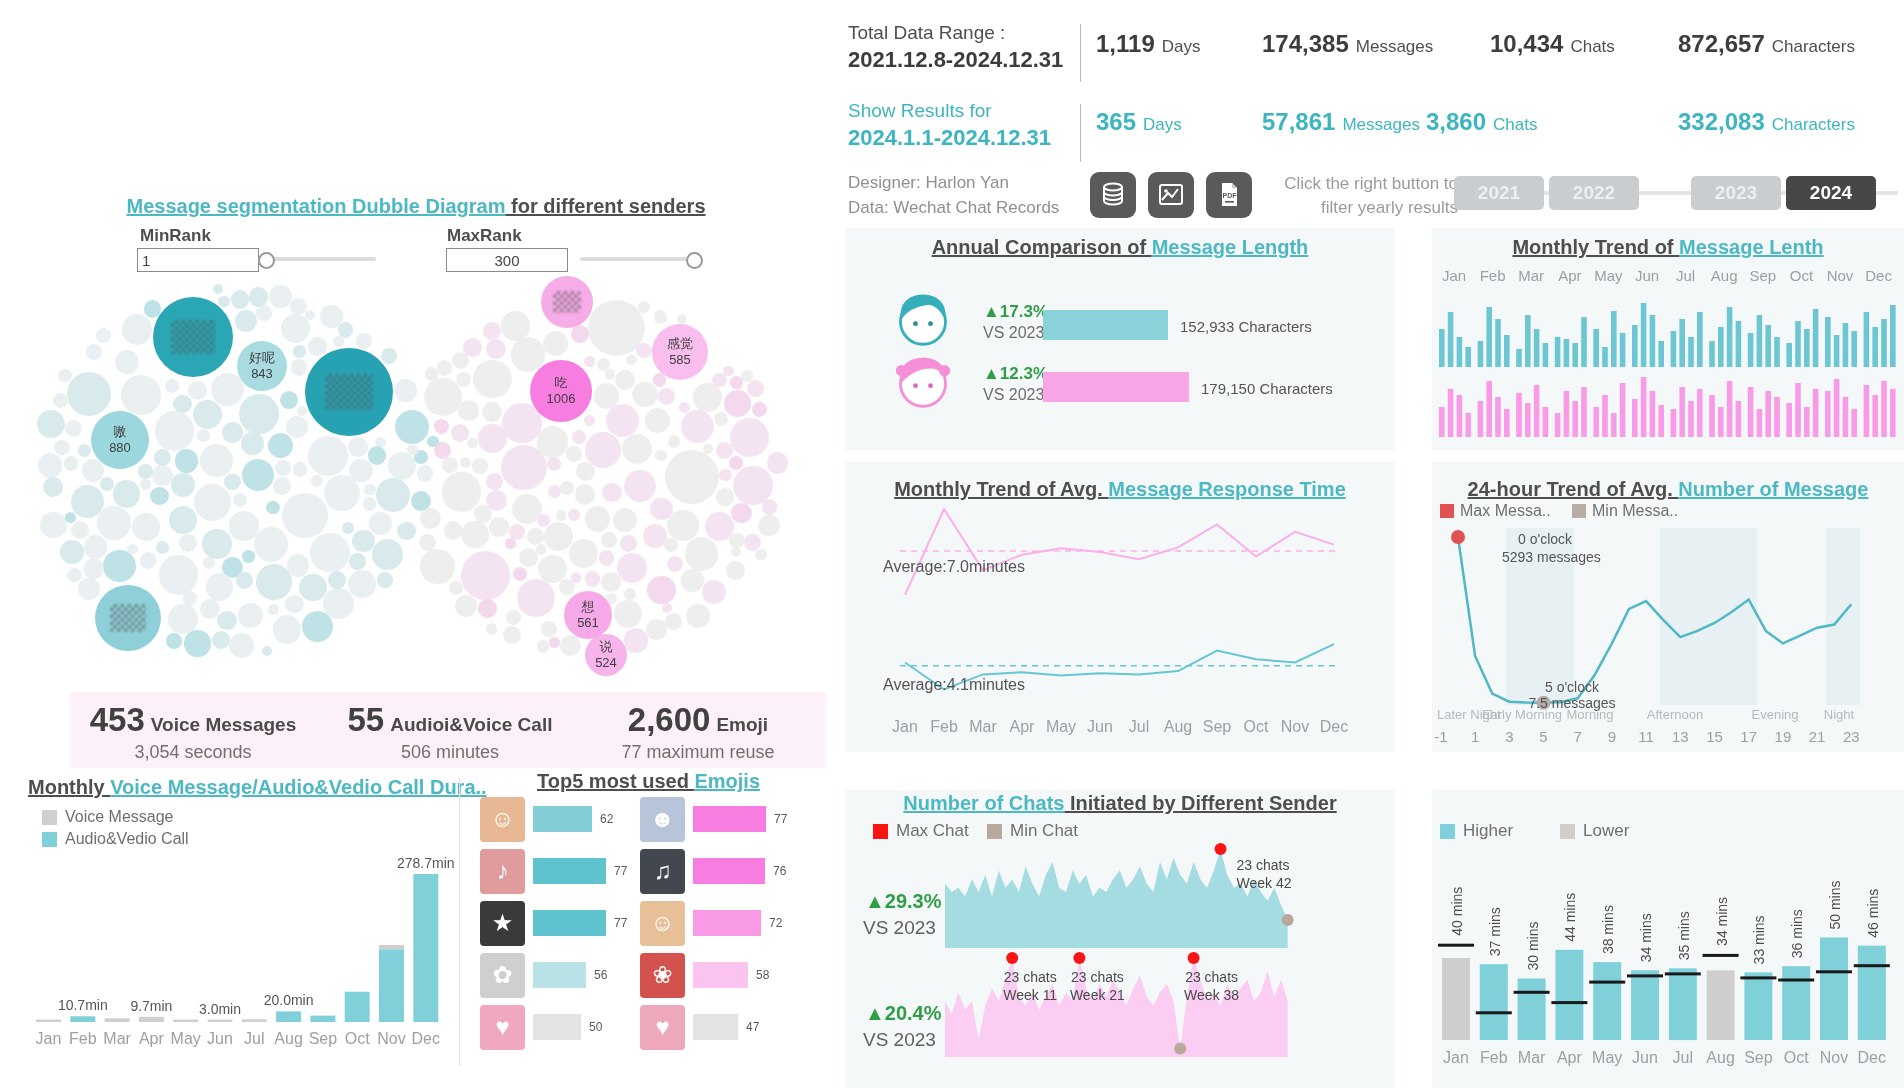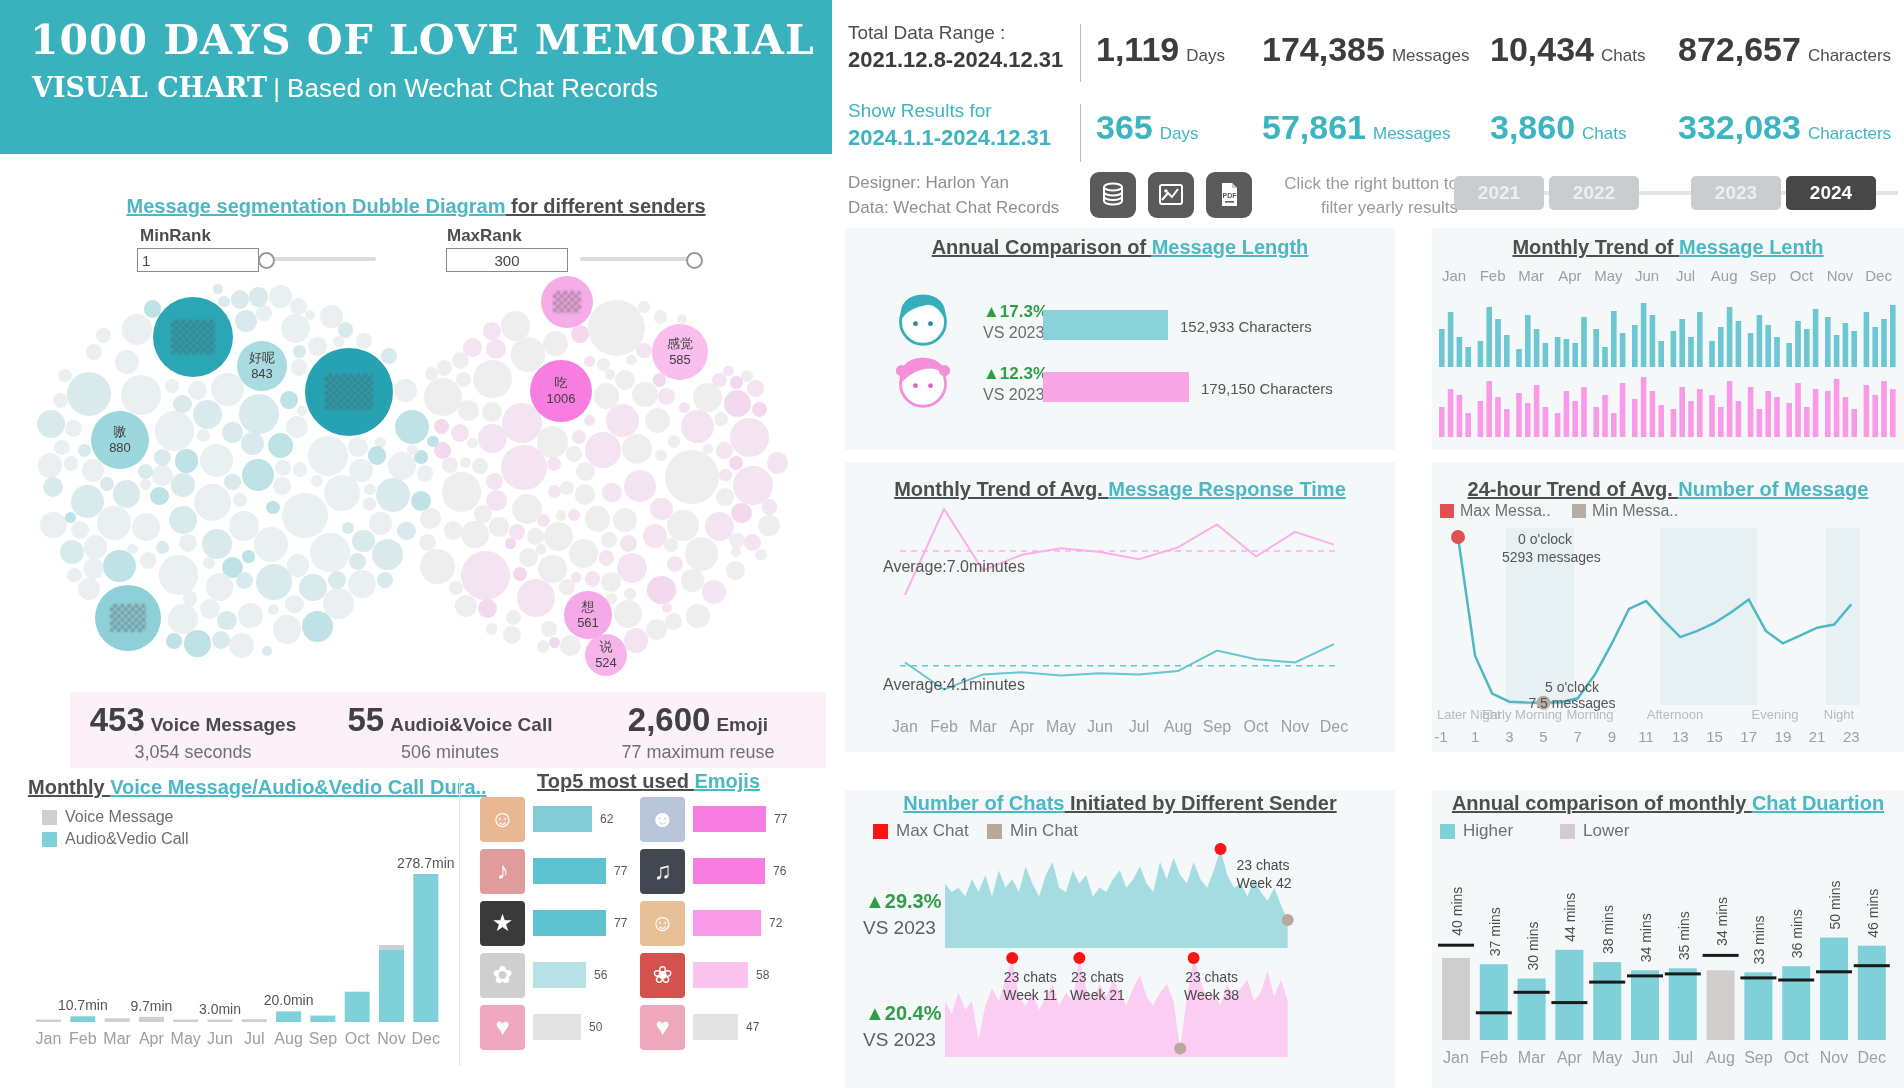--- a/index.html
+++ b/index.html
@@ -40,21 +40,21 @@
   .sq{width:15px;height:15px;display:inline-block;}
   .erow{position:absolute;display:flex;align-items:center;}
   .tile{width:45px;height:45px;border-radius:4px;display:flex;align-items:center;justify-content:center;font-size:24px;color:#fff;}
   .ebar{height:26px;margin-left:8px;}
   .eval{font-size:12px;color:#5a5a5a;margin-left:8px;}
   
   .lab19{font-size:19px;color:#4f4f4f;}
   .rng{font-size:22px;font-weight:bold;color:#3c3c3c;margin-top:3px;}
   .teal, .teal *{color:#3db5c1 !important;}
   .statnum{display:flex;align-items:baseline;gap:7px;}
-  .statnum .n{font-size:34px;font-weight:bold;color:#3d3d3d;text-align:right;}
+  .statnum .n{font-size:24px;font-weight:bold;color:#3d3d3d;text-align:right;}
   .statnum .u{font-size:17px;color:#4f4f4f;}
   .hdiv{width:1px;height:58px;background:#b9b9b9;}
   .small-gray{font-size:17px;color:#8f8f8f;line-height:25px;}
   .hint{font-size:17px;color:#9b9b9b;line-height:24px;text-align:right;}
   .iconbtn{width:46px;height:46px;border-radius:9px;background:#5a5a5a;display:flex;align-items:center;justify-content:center;cursor:pointer;}
   .ytrack{height:4px;background:#e4e4e4;}
   .year{position:absolute;width:90px;height:34px;border-radius:5px;background:#c9cdd0;color:#edeff0;
         font-size:19px;font-weight:bold;display:flex;align-items:center;justify-content:center;cursor:pointer;}
   .year.active{background:#474747;color:#fff;}
   
@@ -69,24 +69,20 @@
   svg text{font-family:"Liberation Sans",sans-serif;}
   .delta{font-size:17px;font-weight:bold;color:#2f9e47;}
   .vs{font-size:16px;color:#6d6d6d;margin-top:2px;}
   .charlab{font-size:15px;color:#555;}
 </style>
 </head>
 <body>
 
 <div class="app">
 
-  <div class="abs banner">
-    <div class="t1">1000 DAYS OF LOVE MEMORIAL</div>
-    <div class="t2"><b>VISUAL CHART</b><span>| Based on Wechat Chat Records</span></div>
-  </div>
 
   <div class="abs head center" style="left:0;top:195px;width:832px;">
     <span class="tt">Message segmentation Dubble Diagram</span><span class="td"> for different senders</span>
   </div>
 
   <div class="abs rklab" style="left:140px;top:226px;">MinRank</div>
   <input class="abs rk" style="left: 137px; top: 248px;" value="1">
   <div class="abs track" style="left:262px;top:257px;width:114px;"></div>
   <div class="abs knob" style="left:258px;top:252px;"></div>
 
@@ -571,21 +567,21 @@
   <div class="abs hdiv" style="left:1080px;top:104px;"></div>
   <div class="abs" id="filter-stats">
       <div class="abs statnum teal" style="left: 1096px; top: 108px;">
         <span class="n">365</span>
         <span class="u">Days</span>
       </div>
       <div class="abs statnum teal" style="left: 1262px; top: 108px;">
         <span class="n">57,861</span>
         <span class="u">Messages</span>
       </div>
-      <div class="abs statnum teal" style="left: 1490px; top: 108px;">
+      <div class="abs statnum teal" style="left: 1426px; top: 108px;">
         <span class="n">3,860</span>
         <span class="u">Chats</span>
       </div>
       <div class="abs statnum teal" style="left: 1678px; top: 108px;">
         <span class="n">332,083</span>
         <span class="u">Characters</span>
       </div>
     </div>
 
   <div class="abs small-gray" style="left:848px;top:170px;">
@@ -877,23 +873,20 @@
         <text x="366.6" y="210.1" font-size="14" fill="#4a4a4a" text-anchor="middle">Week 38</text>
         <circle cx="335.2" cy="258.4" r="6" fill="#b9a89c"></circle>
         <text x="20" y="118" font-size="20" font-weight="bold" fill="#2f9e47">▲29.3%</text>
         <text x="18" y="144" font-size="19" fill="#5f5f5f">VS  2023</text>
         <text x="20" y="230" font-size="20" font-weight="bold" fill="#2f9e47">▲20.4%</text>
         <text x="18" y="256" font-size="19" fill="#5f5f5f">VS  2023</text>
       </svg>
   </div>
 
   <div class="abs panel p6">
-    <div class="ptitle head" style="top:2px;">
-      <span class="td">Annual comparison of monthly </span><span class="tt">Chat Duartion</span>
-    </div>
     <div class="abs legend-item" style="left:8px;top:30px;font-size:17px;">
       <span class="sq" style="background:#7fd0d9"></span>
       <span>Higher</span>
     </div>
     <div class="abs legend-item" style="left:128px;top:30px;font-size:17px;">
       <span class="sq" style="background:#cfcecd"></span>
       <span>Lower</span>
     </div>
     <svg class="abs" id="dur-svg" style="left:0;top:0;" width="472" height="298">
         <rect x="10.0" y="168.0" width="28" height="82.0" fill="#cfcecd"></rect>

